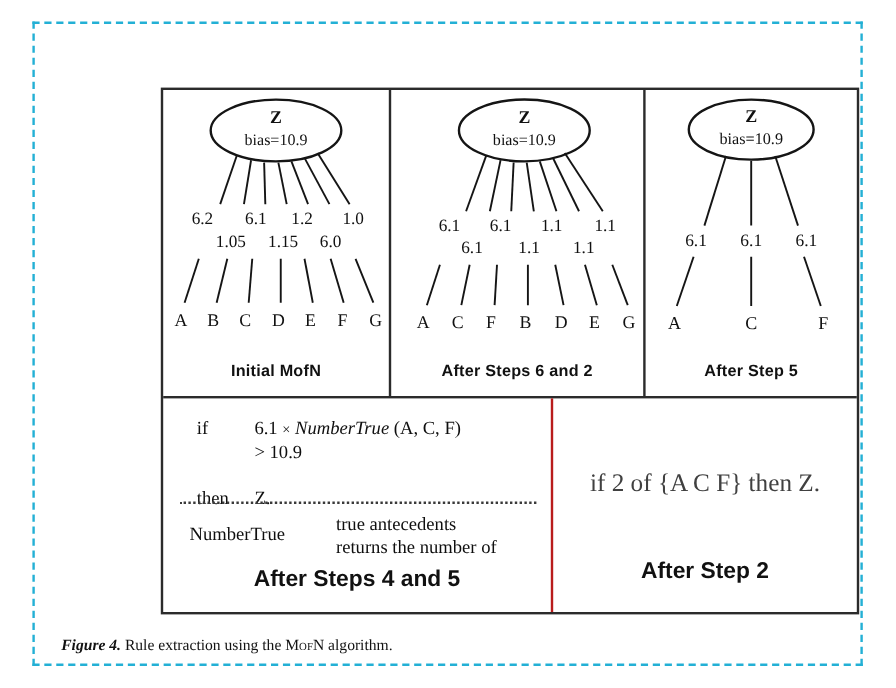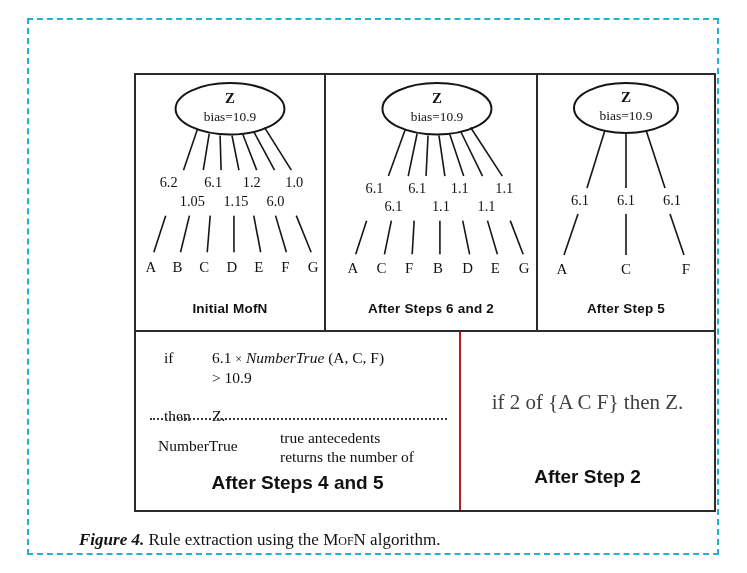--- a/index.html
+++ b/index.html
@@ -178,23 +178,23 @@
     font-family: "Liberation Sans", sans-serif;
     font-weight: bold;
     font-size: 19px;
     color: #111111;
   }
   #panel-steps-4-5 .panel-caption-bottom { bottom: 16px; }
 
   
   #figure-caption {
     position: absolute;
-    left: 50px;
+    left: 22px;
     top: 510px;
-    font-size: 17px;
+    font-size: 13px;
     color: #121212;
     white-space: nowrap;
   }
   #figure-caption .fig-label {
     font-style: italic;
     font-weight: bold;
   }
   .smallcaps {
     font-variant: small-caps;
   }

